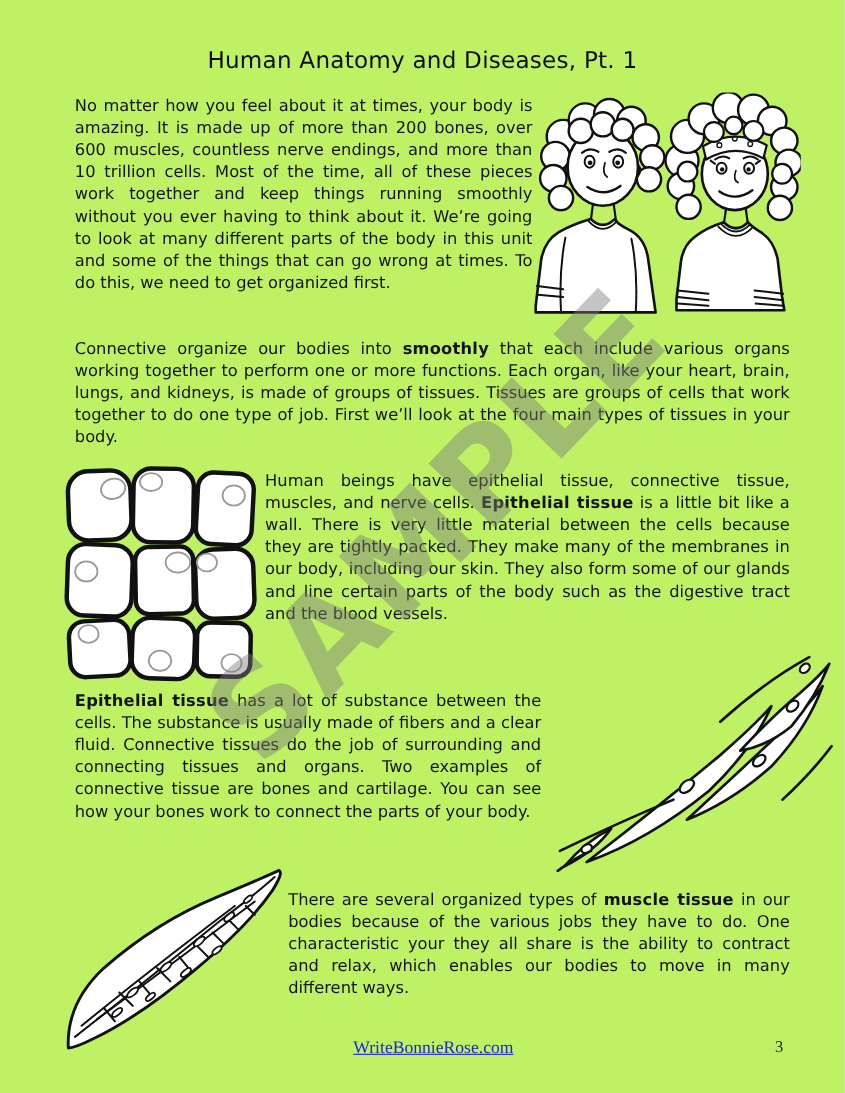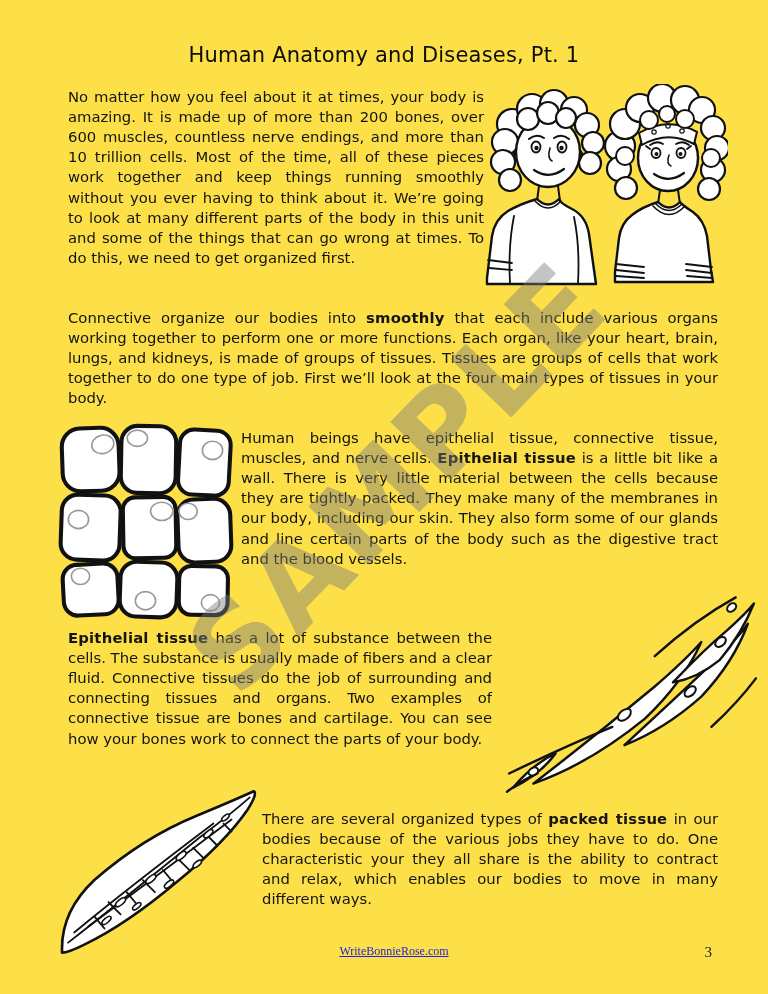--- a/index.html
+++ b/index.html
@@ -1,17 +1,17 @@
 <!DOCTYPE html>
 <html><head>
 <meta charset="utf-8">
 <style>
   html,body{margin:0;padding:0;background:#e8e8e8;}
   #page{
-    position:relative;width:768px;height:994px;margin:0 auto;background:#fde047;
+    position:relative;width:768px;height:994px;margin:0 auto;background:#bef264;
     font-family:"DejaVu Sans","Liberation Sans",sans-serif;color:#111;overflow:hidden;
   }
   .title{
     position:absolute;top:43px;left:0;right:0;text-align:center;
     font-size:21px;letter-spacing:.2px;color:#0d0d0d;
   }
   .para{
     position:absolute;font-size:14.8px;line-height:1.36;text-align:justify;color:#141414;
   }
   .para b{font-weight:bold;letter-spacing:.2px;}
@@ -26,21 +26,21 @@
   #illus-connective{left:503px;top:585px;width:258px;height:208px;}
   #illus-muscle{left:50px;top:783px;width:232px;height:182px;}
   .watermark{
     position:absolute;left:397px;top:478px;z-index:6;pointer-events:none;
     transform:translate(-50%,-50%) rotate(-46deg);transform-origin:center;
     font-size:115px;font-weight:bold;letter-spacing:3px;
     color:rgba(125,125,125,0.45);white-space:nowrap;
   }
   .footer-link{
     position:absolute;left:0;right:0;top:944px;text-align:center;
-    font-family:"Liberation Serif","DejaVu Serif",serif;font-size:12px;
+    font-family:"Liberation Serif","DejaVu Serif",serif;font-size:16px;
     color:#2222dd;text-decoration:underline;cursor:pointer;margin-left:20px;
   }
   .page-number{
     position:absolute;right:56px;top:944px;
     font-family:"Liberation Serif","DejaVu Serif",serif;font-size:15px;color:#222;
   }
   svg{display:block;width:100%;height:100%;}
 </style>
 </head>
 <body>
@@ -225,21 +225,21 @@
           <ellipse cx="118" cy="100" rx="5.5" ry="2.4" transform="rotate(-40 118 100)"></ellipse>
           <ellipse cx="86" cy="122" rx="5" ry="2.2" transform="rotate(-40 86 122)"></ellipse>
           <ellipse cx="146" cy="80" rx="5" ry="2.2" transform="rotate(-40 146 80)"></ellipse>
           <ellipse cx="174" cy="34" rx="4.5" ry="2" transform="rotate(-40 174 34)"></ellipse>
         </g>
       </g>
     </svg>
   </div>
 
   <div class="para" id="para-muscle">
-    <span>There are several organized types of </span><b>packed tissue</b><span> in our bodies because of the various jobs they have to do. One characteristic your they all share is the ability to contract and relax, which enables our bodies to move in many different ways.</span>
+    <span>There are several organized types of </span><b>muscle tissue</b><span> in our bodies because of the various jobs they have to do. One characteristic your they all share is the ability to contract and relax, which enables our bodies to move in many different ways.</span>
   </div>
 
   <div class="watermark">SAMPLE</div>
 
   <a class="footer-link">WriteBonnieRose.com</a>
   <div class="page-number">3</div>
 
 </div>
 
 </body></html>

